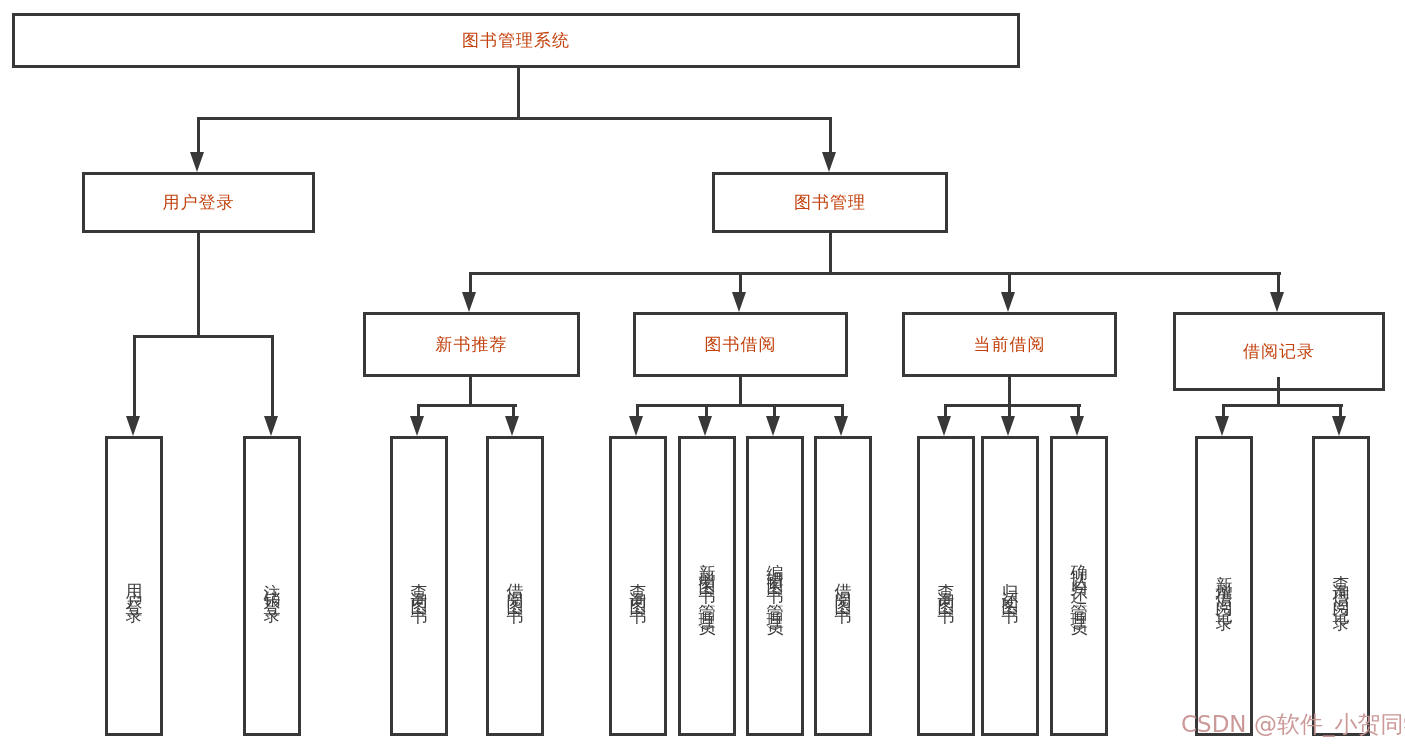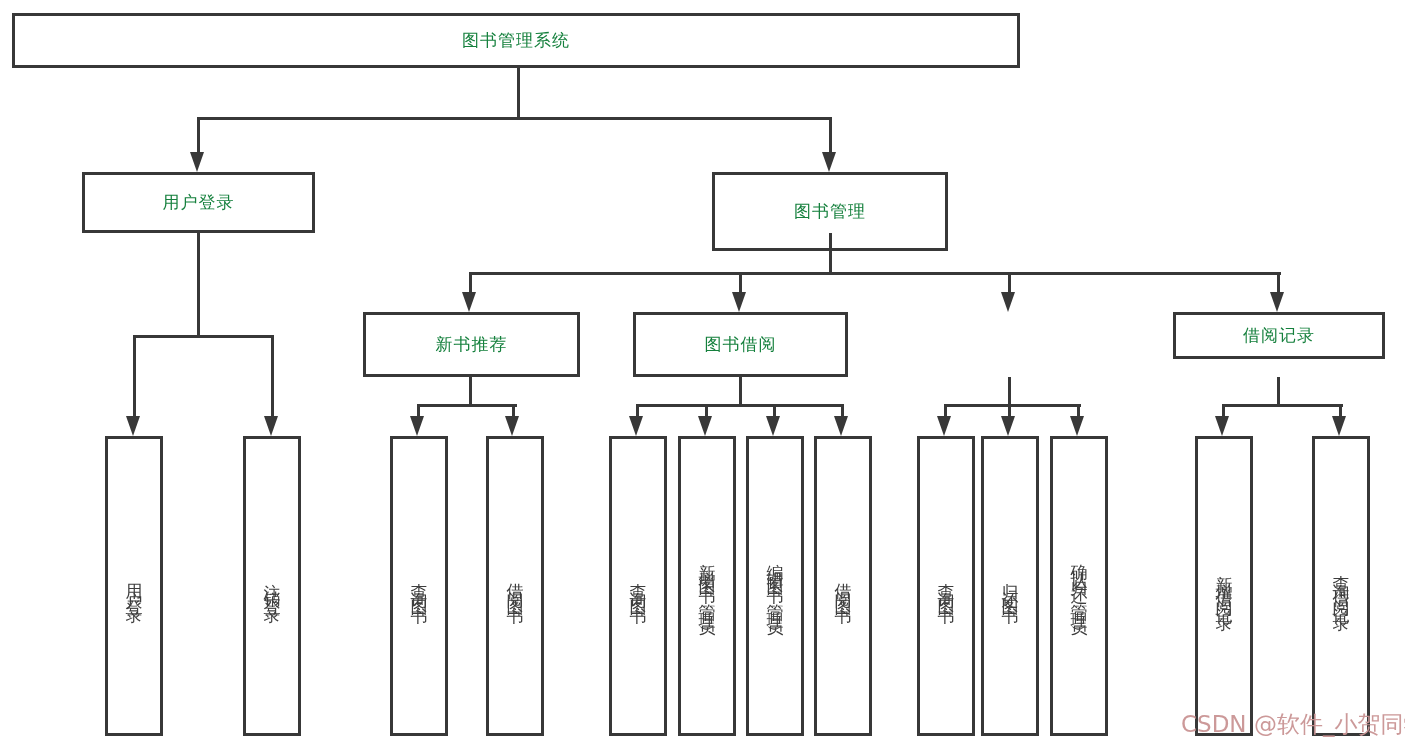--- a/index.html
+++ b/index.html
@@ -4,21 +4,21 @@
 <style>
   html,body{margin:0;padding:0;background:#ffffff;}
   .canvas{
     position:relative;width:1405px;height:747px;background:#ffffff;
     font-family:"DejaVu Sans","Liberation Sans",sans-serif;
     color:#3d3d3d;overflow:hidden;
   }
   .node{
     position:absolute;background:#ffffff;border:3px solid #383838;
     box-sizing:border-box;display:flex;align-items:center;justify-content:center;
-    font-size:17px;letter-spacing:1px;color:#15803d;
+    font-size:17px;letter-spacing:1px;color:#c2410c;
   }
   .leaf{
     position:absolute;background:#ffffff;border:3px solid #383838;
     box-sizing:border-box;width:58px;height:300px;top:436px;
     display:flex;align-items:center;justify-content:center;
   }
   .leaf .vtext{
     writing-mode:vertical-lr;text-orientation:mixed;
     font-size:17px;letter-spacing:8px;line-height:1;color:#3d3d3d;
   }
@@ -39,31 +39,34 @@
 
 <div class="canvas">
 
   <div class="node" style="left:12px;top:13px;width:1008px;height:55px;">
     <span>图书管理系统</span>
   </div>
 
   <div class="node" style="left:82px;top:172px;width:233px;height:61px;">
     <span>用户登录</span>
   </div>
-  <div class="node" style="left:712px;top:172px;width:236px;height:79px;">
+  <div class="node" style="left:712px;top:172px;width:236px;height:61px;">
     <span>图书管理</span>
   </div>
 
   <div class="node" style="left:633px;top:312px;width:215px;height:65px;">
     <span>图书借阅</span>
   </div>
   <div class="node" style="left:363px;top:312px;width:217px;height:65px;">
     <span>新书推荐</span>
   </div>
-  <div class="node" style="left:1173px;top:312px;width:212px;height:47px;">
+  <div class="node" style="left:902px;top:312px;width:215px;height:65px;">
+    <span>当前借阅</span>
+  </div>
+  <div class="node" style="left:1173px;top:312px;width:212px;height:79px;">
     <span>借阅记录</span>
   </div>
 
   <div class="leaf" style="left:105px;">
     <span class="vtext">用户登录</span>
   </div>
   <div class="leaf" style="left:243px;">
     <span class="vtext">注销登录</span>
   </div>
   <div class="leaf" style="left:390px;">

